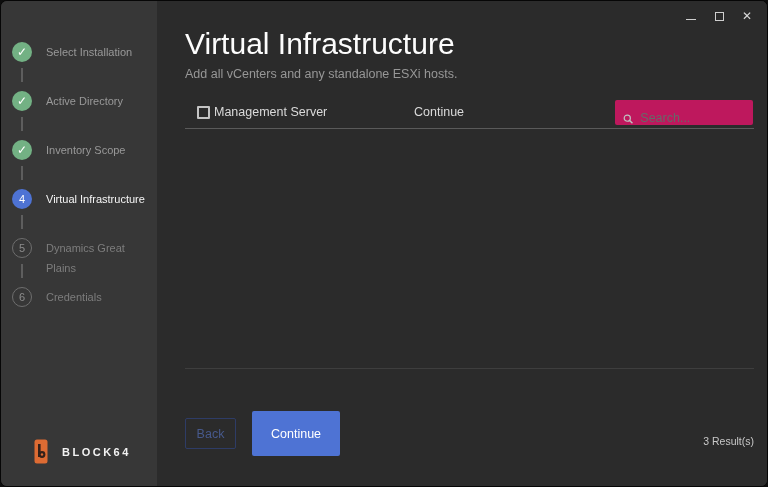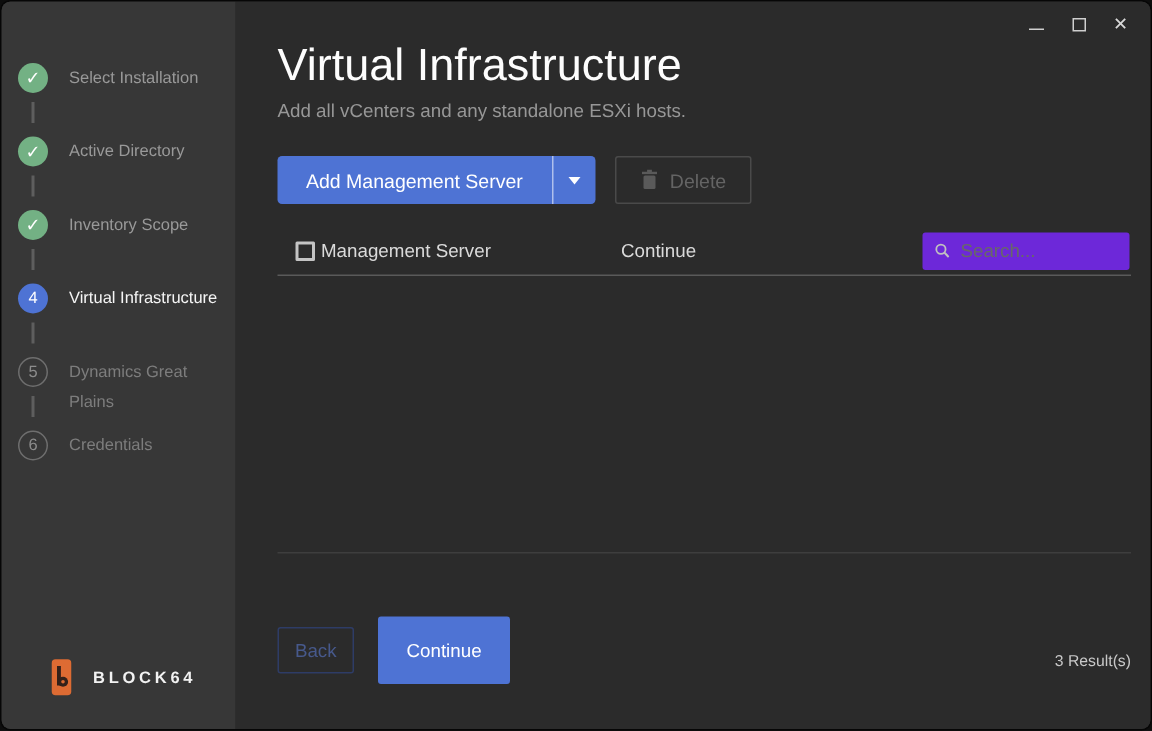--- a/index.html
+++ b/index.html
@@ -59,22 +59,22 @@
                 border:1px solid #4a4a4a; border-radius:2px; color:#646464;
                 font-size:13px; display:flex; align-items:center; gap:8px;
                 font-family:"Liberation Sans", sans-serif; cursor:default; }
 
   .table-header { margin-top:15px; height:33px; display:flex; align-items:center;
                   border-bottom:1px solid #5a5a5a; }
   .checkbox { width:13px; height:13px; border:2px solid #c4c4c4; border-radius:1px;
               margin-left:12px; background:transparent; cursor:pointer; flex-shrink:0; }
   .col-ms { margin-left:4px; width:200px; font-size:12.5px; color:#dadada; }
   .col-platform { flex:1; font-size:12.5px; color:#dadada; }
-  .search-box { width:138px; height:25px; background:#6d28d9; border-radius:2px;
-                display:flex; align-items:center; padding:0 8px; gap:7px;
+  .search-box { width:138px; height:25px; background:#be185d; border-radius:2px;
+                display:flex; align-items:flex-end; padding:0 8px; gap:7px;
                 margin-right:1px; }
   .search-input { background:transparent; border:none; outline:none; color:#bbbbbb;
                   font-size:12.5px; width:100%;
                   font-family:"Liberation Sans", sans-serif; }
   .search-input::placeholder { color:#686868; }
 
   .table-body { flex:1; }
   .separator { height:1px; background:#3e3e3e; }
 
   .footer { margin-top:42px; margin-bottom:30px; display:flex; align-items:center; }
@@ -155,36 +155,20 @@
           <span class="max-glyph"></span>
         </button>
       <button class="wc-btn">
           <span class="close-glyph">✕</span>
         </button>
     </div>
 
     <h1 class="page-title">Virtual Infrastructure</h1>
     <p class="page-subtitle">Add all vCenters and any standalone ESXi hosts.</p>
 
-    <div class="toolbar">
-      <div class="split-btn">
-        <button class="split-main">Add Management Server</button>
-        <button class="split-caret">
-            <span class="caret-down"></span>
-          </button>
-      </div>
-      <button class="delete-btn">
-        <svg width="12" height="14" viewBox="0 0 12 14">
-          <rect x="2" y="4" width="8" height="9" rx="1" fill="#5a5a5a"></rect>
-          <rect x="1" y="1.5" width="10" height="1.6" fill="#5a5a5a"></rect>
-          <rect x="4.4" y="0" width="3.2" height="2" fill="#5a5a5a"></rect>
-        </svg>
-        <span>Delete</span>
-      </button>
-    </div>
 
     <div class="table-header">
       <span class="checkbox"></span>
       <span class="col-ms">Management Server</span>
       <span class="col-platform">Continue</span>
       <div class="search-box">
         <svg width="12" height="12" viewBox="0 0 12 12">
           <circle cx="5" cy="5" r="3.6" fill="none" stroke="#c0c0c0" stroke-width="1.4"></circle>
           <line x1="7.8" y1="7.8" x2="11" y2="11" stroke="#c0c0c0" stroke-width="1.6"></line>
         </svg>

